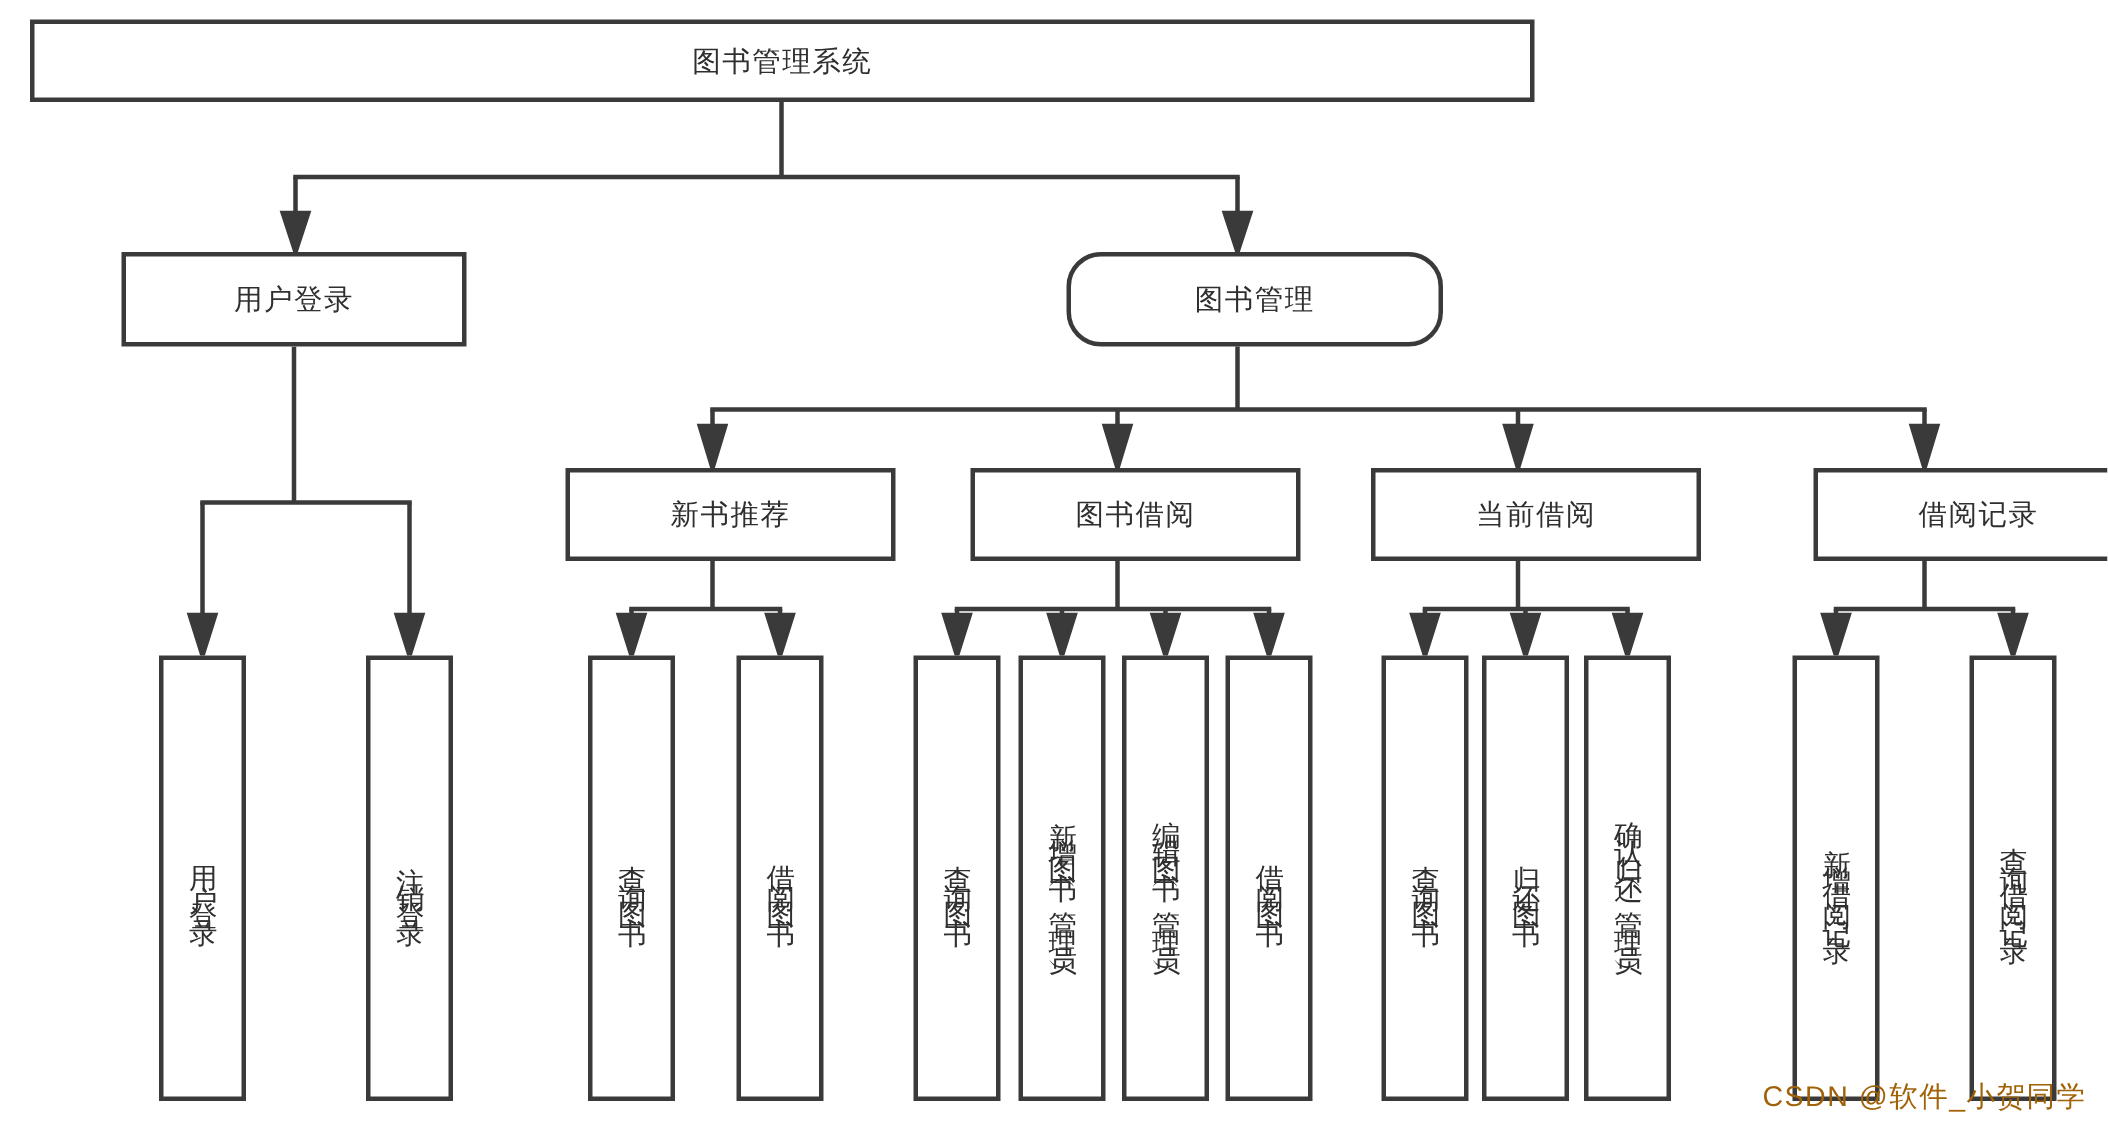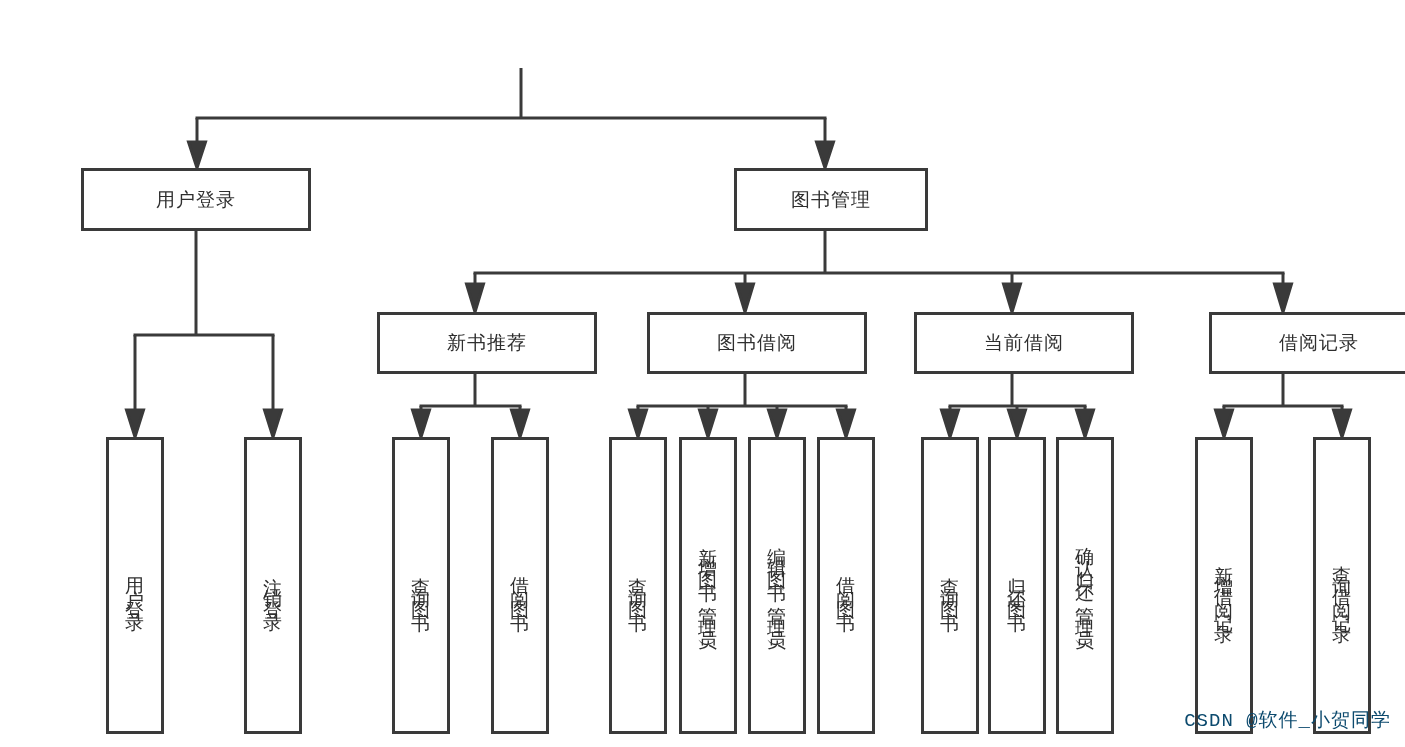--- a/index.html
+++ b/index.html
@@ -17,22 +17,22 @@
   .lvl2{top:168px;height:63px;}
   .lvl3{top:312px;height:62px;margin-left:12px;}
   .vbox{
     position:absolute;box-sizing:border-box;border:3px solid #3a3a3a;background:#ffffff;
     top:437px;height:297px;width:58px;
     display:flex;align-items:center;justify-content:center;
     writing-mode:vertical-rl;text-orientation:mixed;
     font-size:19px;letter-spacing:12px;line-height:1;
   }
   .watermark{
-    position:absolute;right:14px;bottom:14px;z-index:5;
-    font-size:19px;color:#0c4a6e;letter-spacing:1px;white-space:nowrap;font-family:Liberation Mono, monospace;
+    position:absolute;right:14px;bottom:3px;z-index:5;
+    font-size:19px;color:#a16207;letter-spacing:1px;white-space:nowrap;
   }
 </style>
 </head>
 <body>
 
 <div id="stage">
 
   <svg id="wires" viewBox="0 0 1405 747" xmlns="http://www.w3.org/2000/svg">
     <g stroke="#3a3a3a" stroke-width="3" fill="#3a3a3a">
 
@@ -104,23 +104,24 @@
         <line x1="1283" y1="374" x2="1283" y2="406"></line>
         <line x1="1222.5" y1="406" x2="1343.5" y2="406"></line>
         <line x1="1224" y1="406" x2="1224" y2="414"></line>
         <polygon points="1215.5,410 1232.5,410 1224,437"></polygon>
         <line x1="1342" y1="406" x2="1342" y2="414"></line>
         <polygon points="1333.5,410 1350.5,410 1342,437"></polygon>
       </g>
     </g>
   </svg>
 
+  <div class="hbox root">图书管理系统</div>
 
   <div class="hbox lvl2" style="left:81px;width:230px;">用户登录</div>
-  <div class="hbox lvl2" style="left:734px;width:194px;">图书管理</div>
+  <div class="hbox lvl2" style="left:711px;width:251px;border-radius:23px;">图书管理</div>
 
   <div class="hbox lvl3" style="left:365px;width:220px;">新书推荐</div>
   <div class="hbox lvl3" style="left:902px;width:220px;">当前借阅</div>
   <div class="hbox lvl3" style="left:635px;width:220px;">图书借阅</div>
   <div class="hbox lvl3" style="left:1197px;width:220px;">借阅记录</div>
 
   <div class="vbox" style="left:106px;">用户登录</div>
   <div class="vbox" style="left:244px;">注销登录</div>
   <div class="vbox" style="left:392px;">查询图书</div>
   <div class="vbox" style="left:491px;">借阅图书</div>

